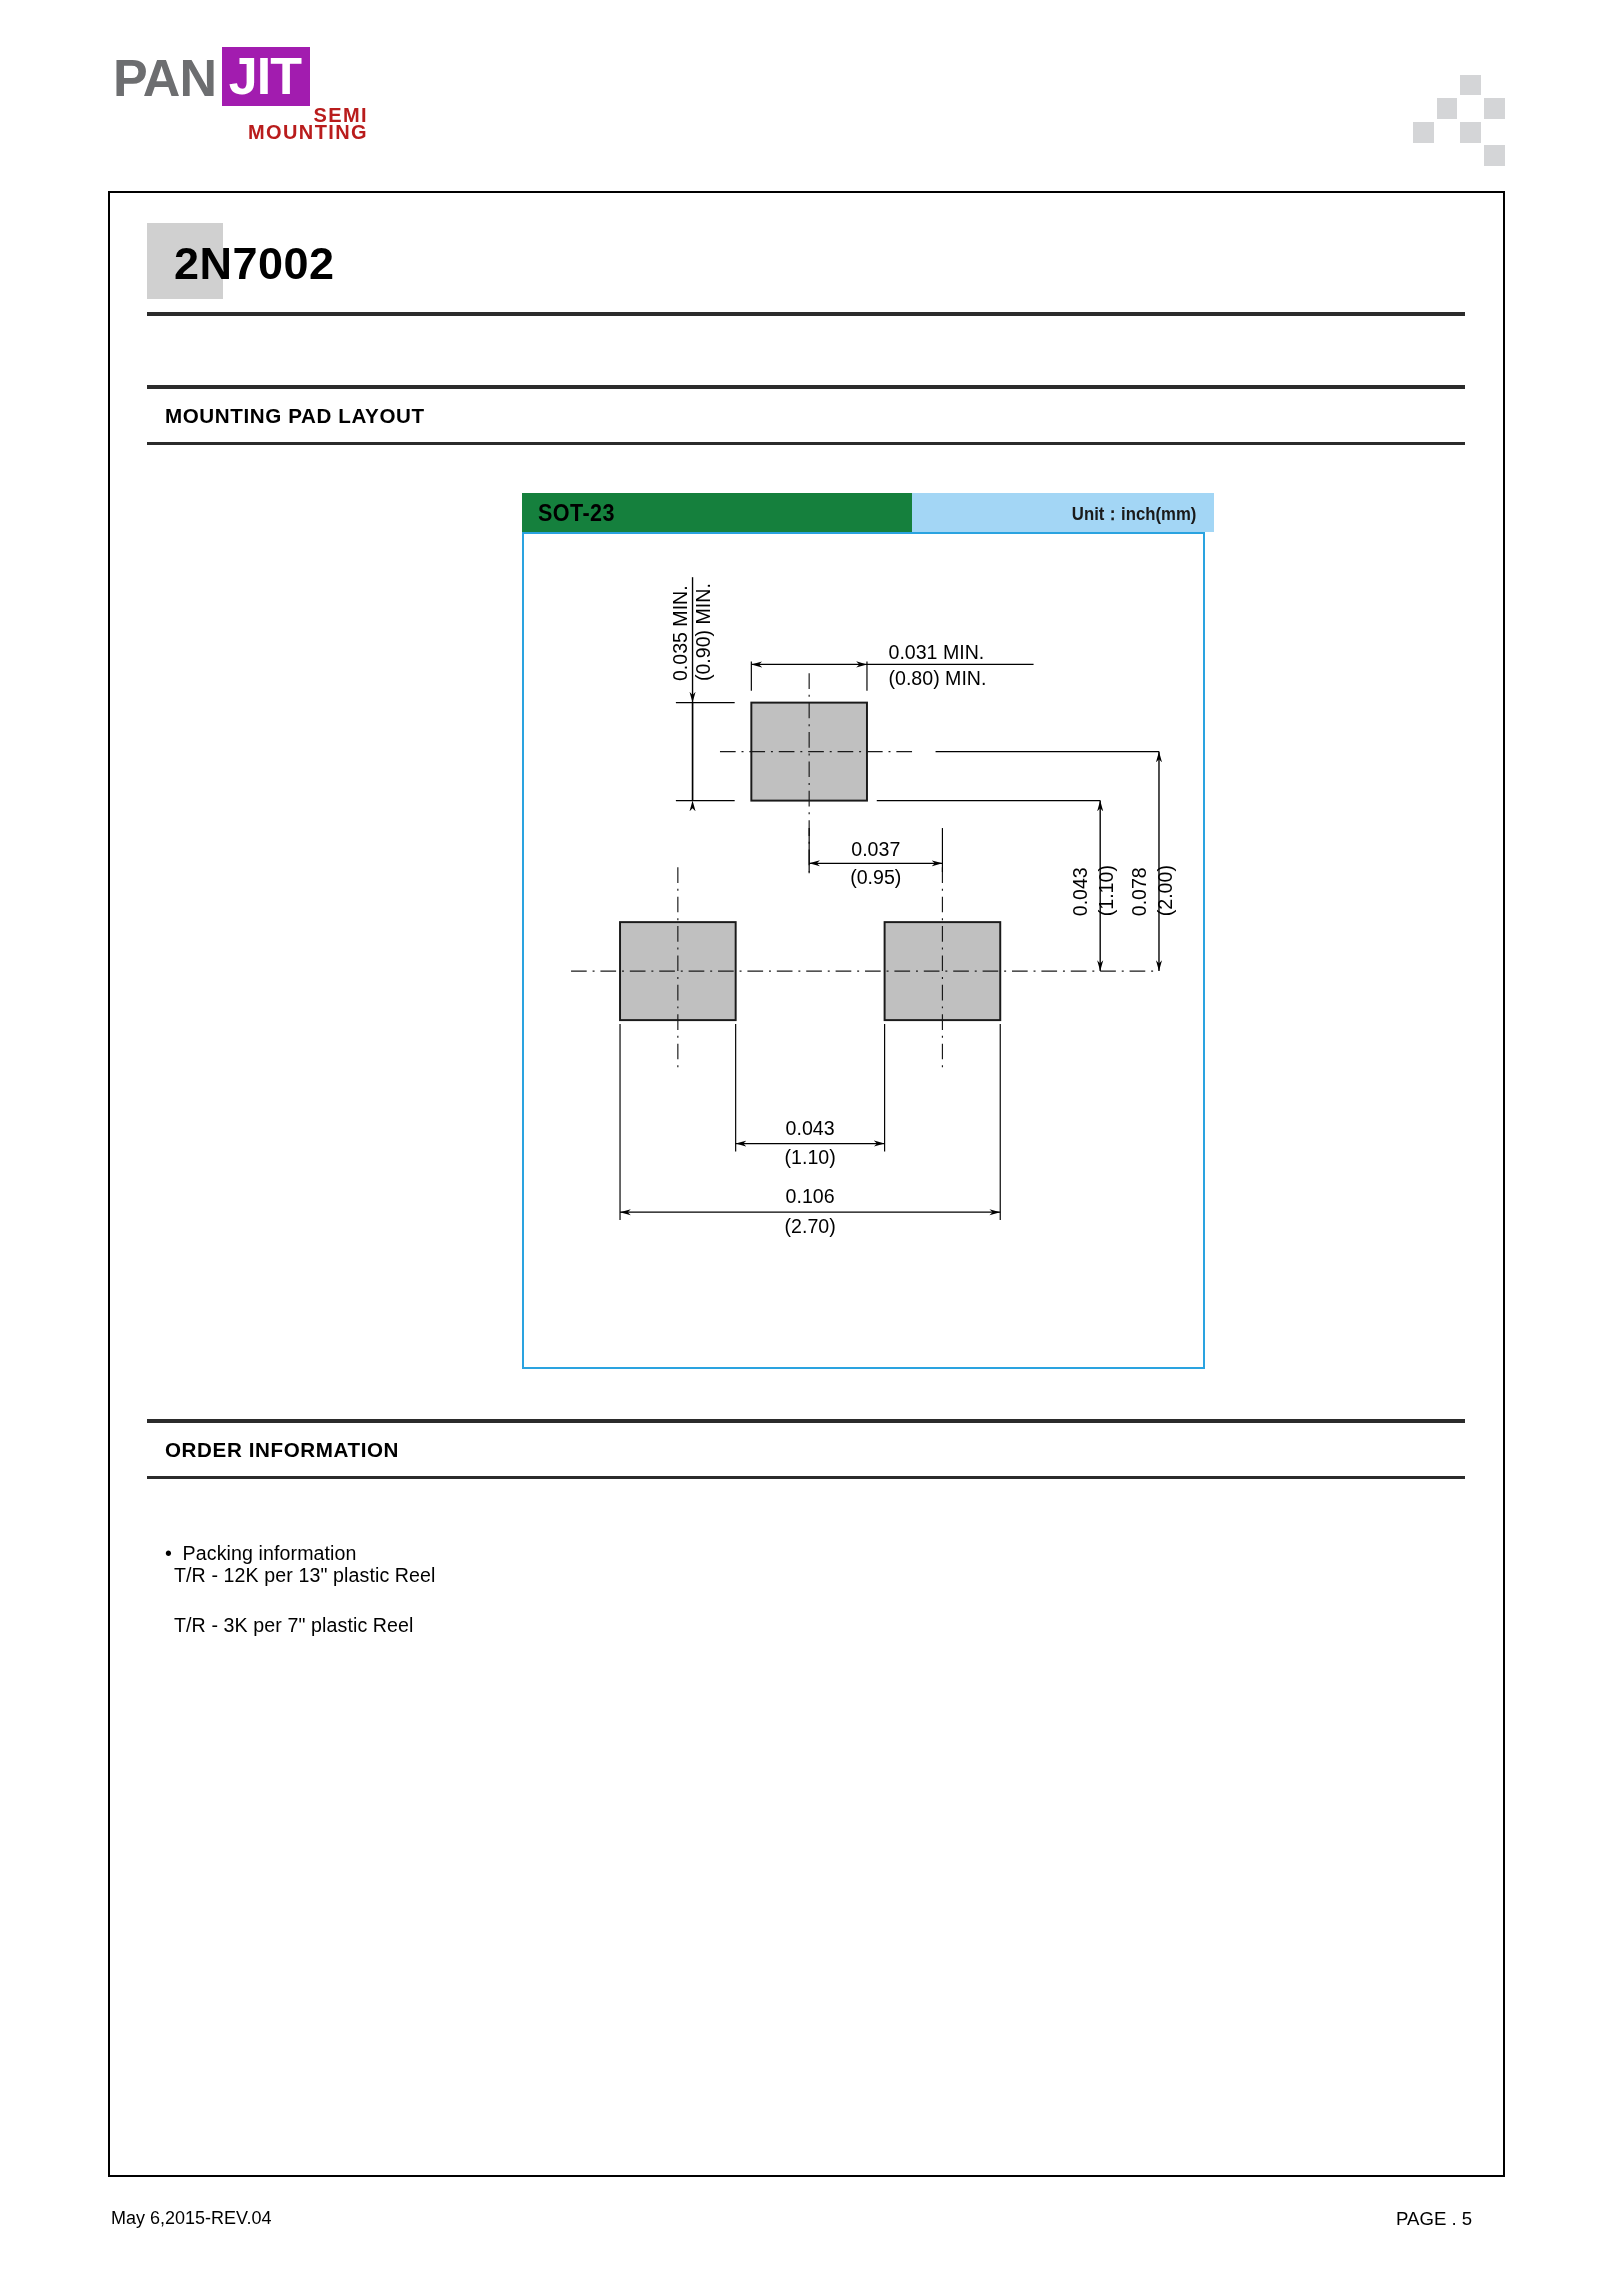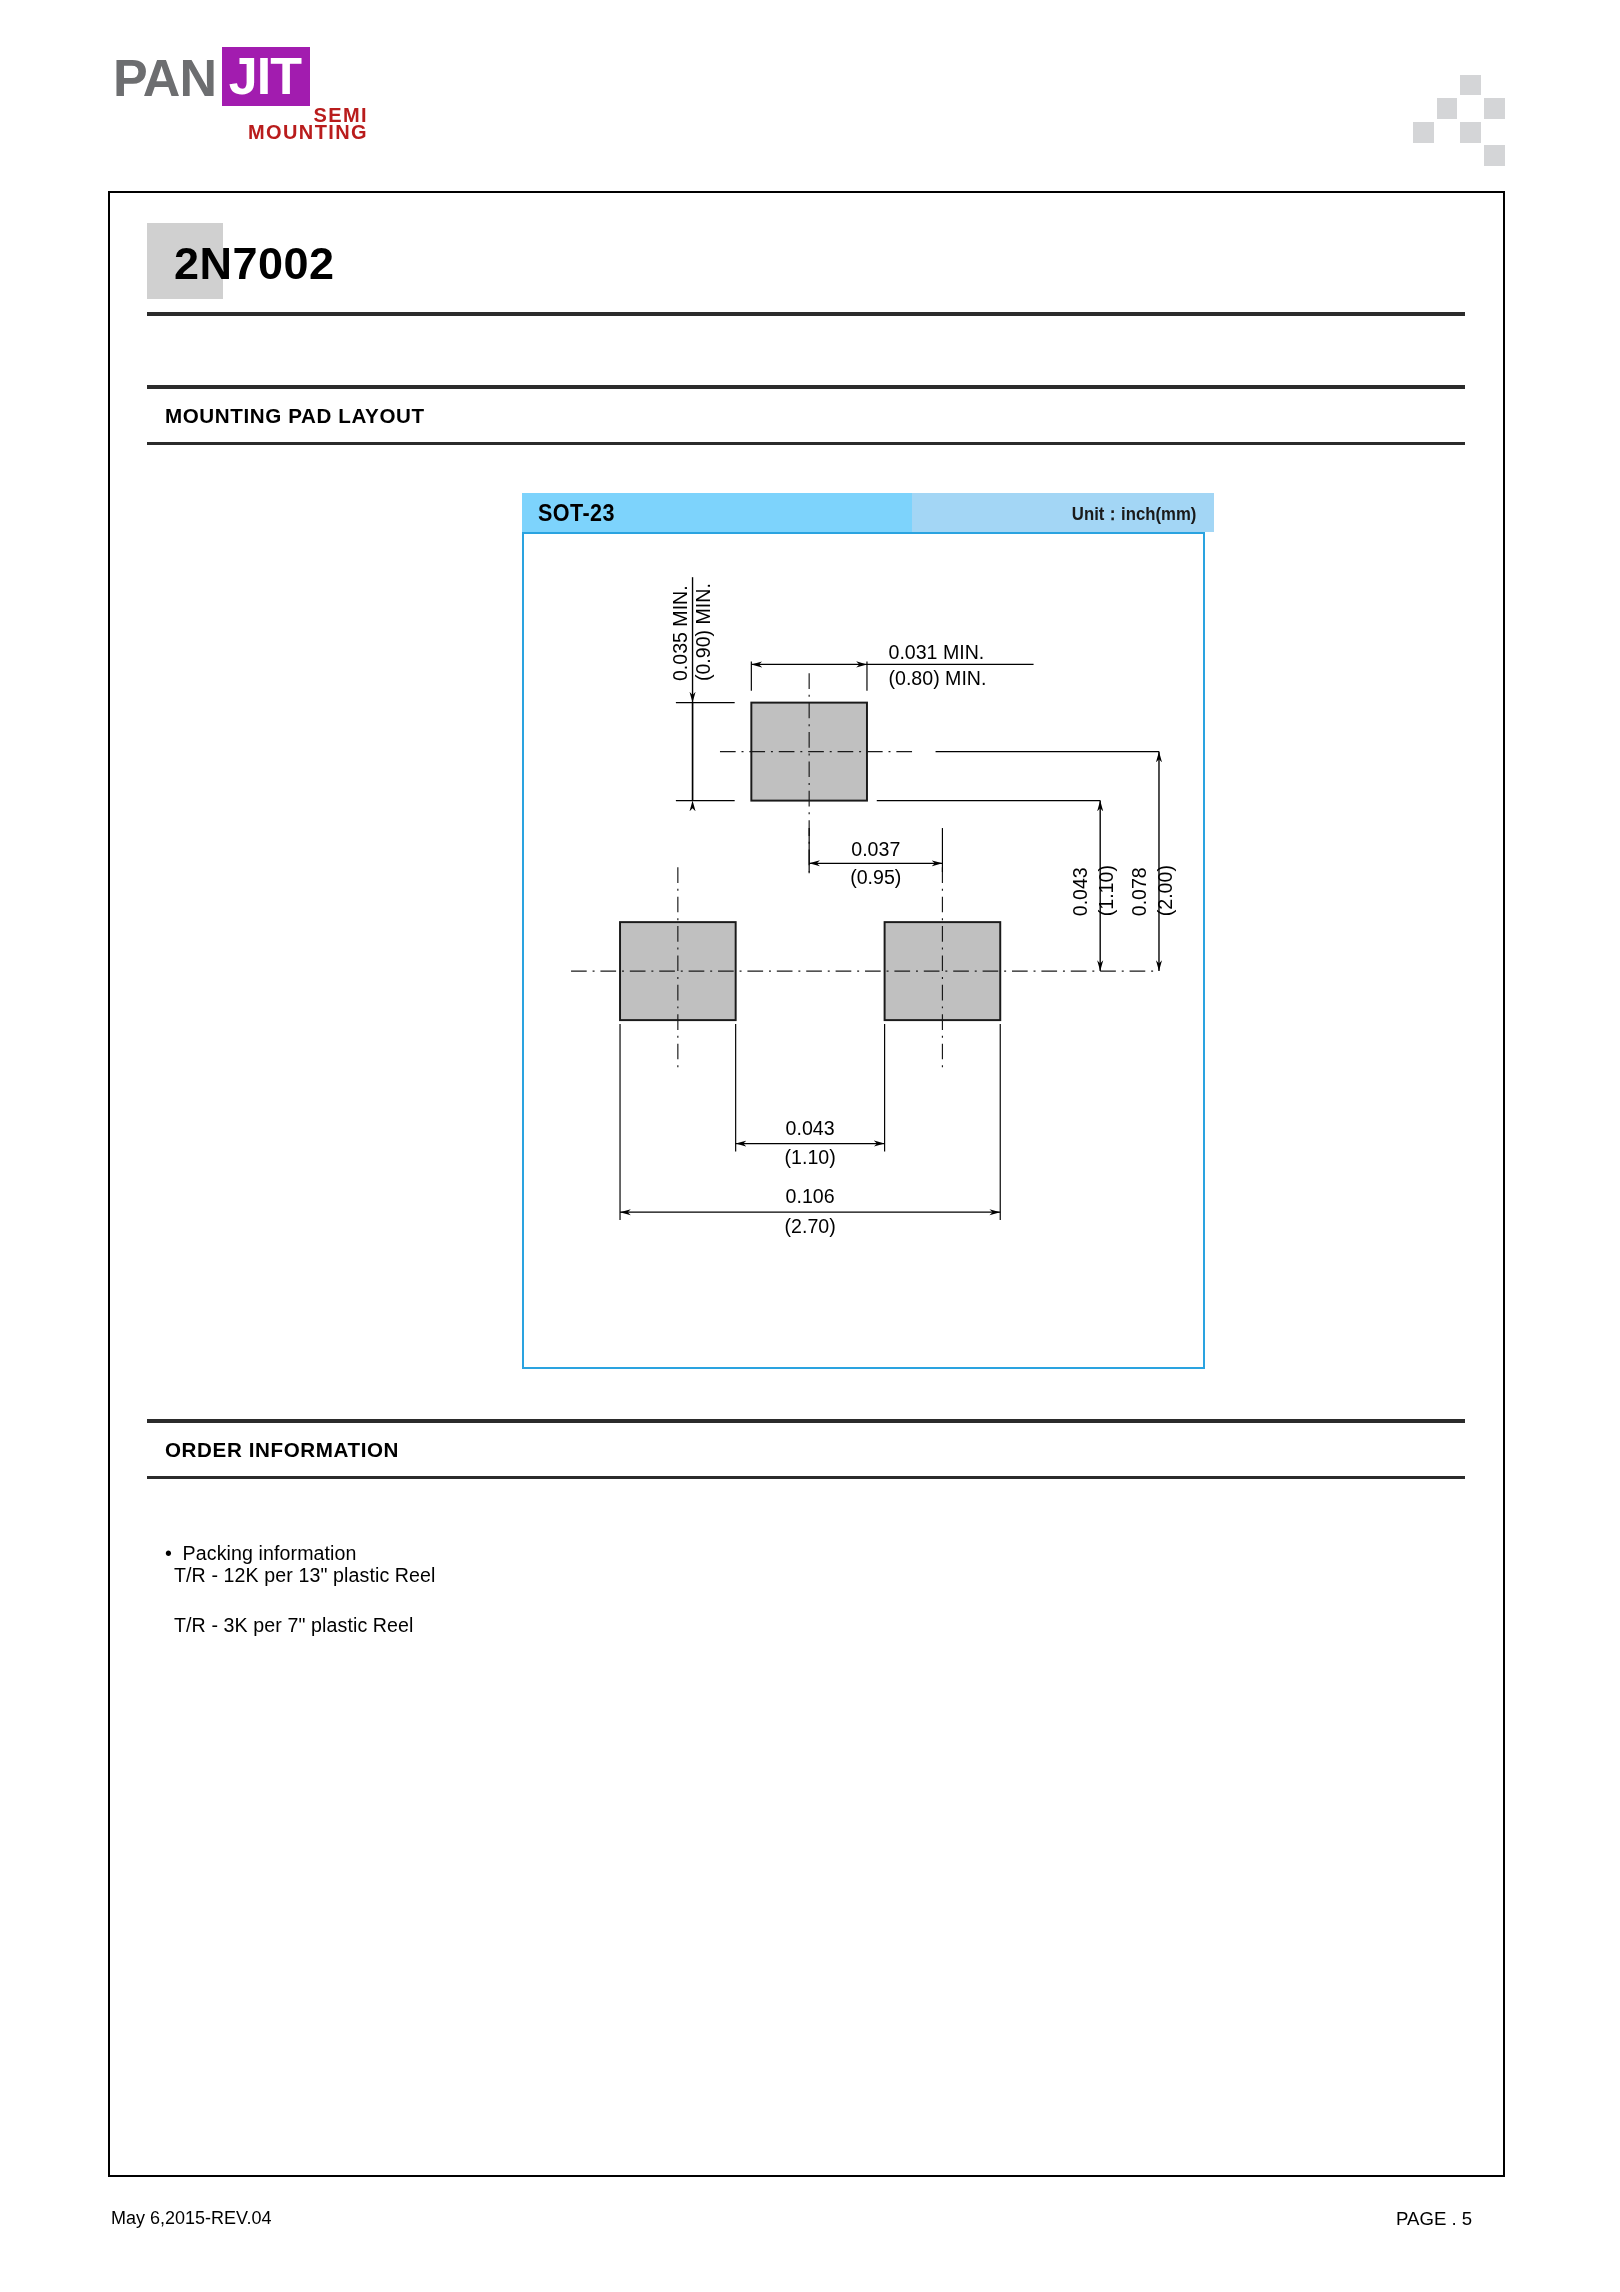--- a/index.html
+++ b/index.html
@@ -152,21 +152,21 @@
     position: absolute;
     left: 522px;
     top: 493px;
     width: 683px;
     height: 39px;
   }
   #sot-bar-left {
     position: absolute;
     left: 0; top: 0;
     width: 390px; height: 39px;
-    background: #7dd3fc;
+    background: #15803d;
   }
   #sot-bar-right {
     position: absolute;
     left: 390px; top: 0;
     width: 293px; height: 39px;
     background: #a3d6f5;
     padding-left: 9px;
   }
   #sot-label {
     position: absolute;

